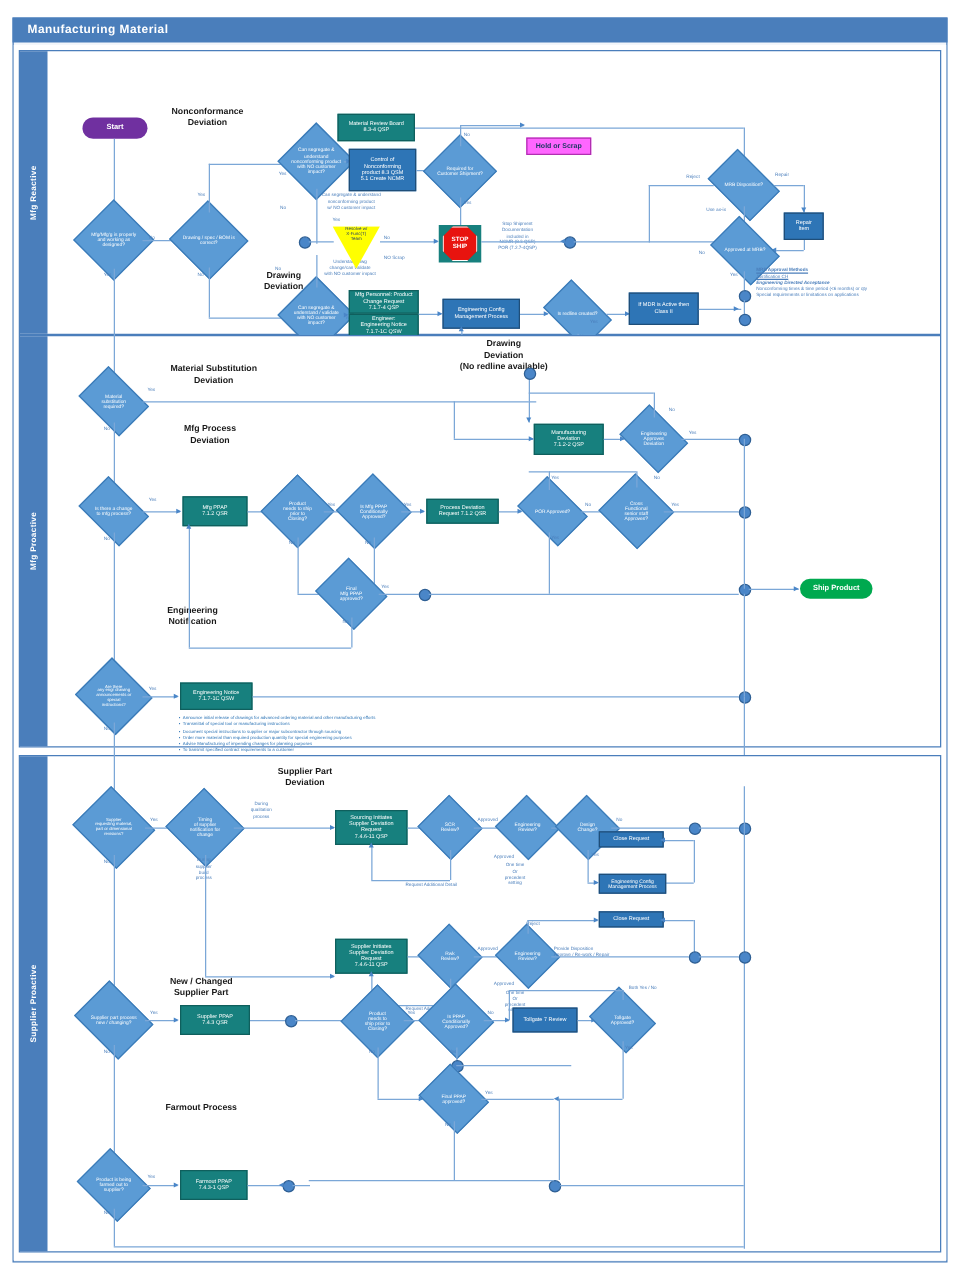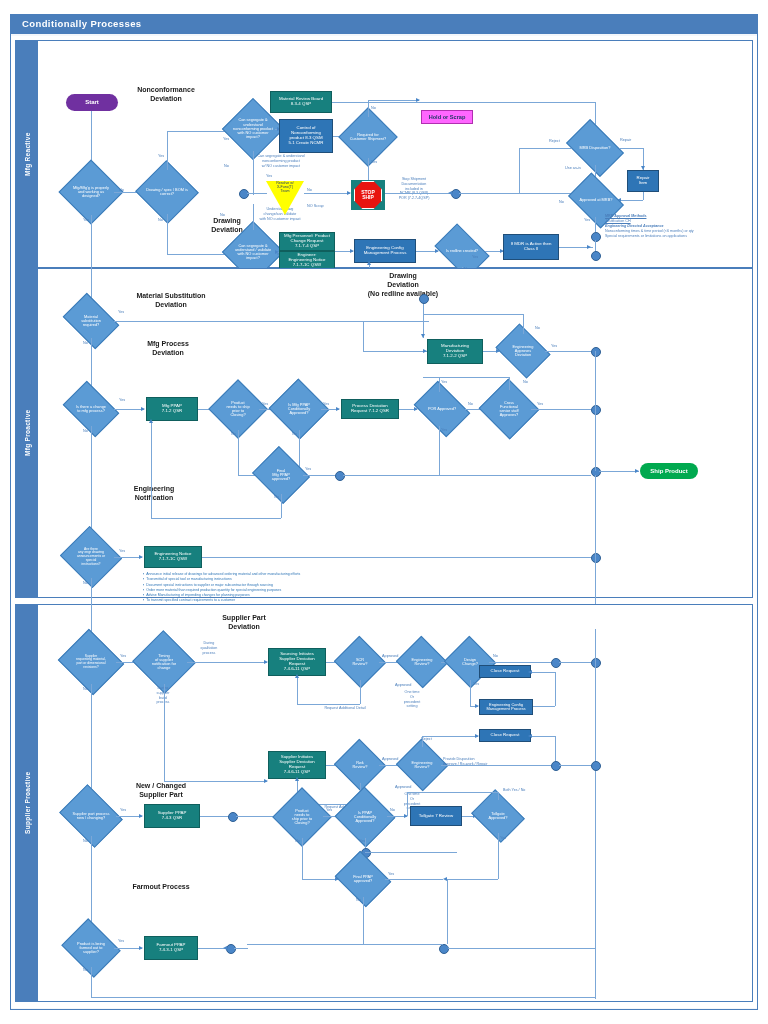--- a/index.html
+++ b/index.html
@@ -69,21 +69,21 @@
   .und{text-decoration:underline;}
   .ital{font-style:italic;}
 </style>
 </head>
 <body>
 
 <div id="page">
 
   <div class="win"></div>
   <div class="titlebar">
-    <div class="t">Conditionally Processes</div>
+    <div class="t">Manufacturing Material</div>
   </div>
 
   <div class="canvas">
 
     <div class="lane" style="left:4px;top:4px;width:738px;height:228px;">
       <div class="laneband"></div>
       <div class="lanelabel">Mfg Reactive</div>
     </div>
 
     <div class="sect" style="left:100px;top:50px;width:110px;white-space:pre-line;">Nonconformance

